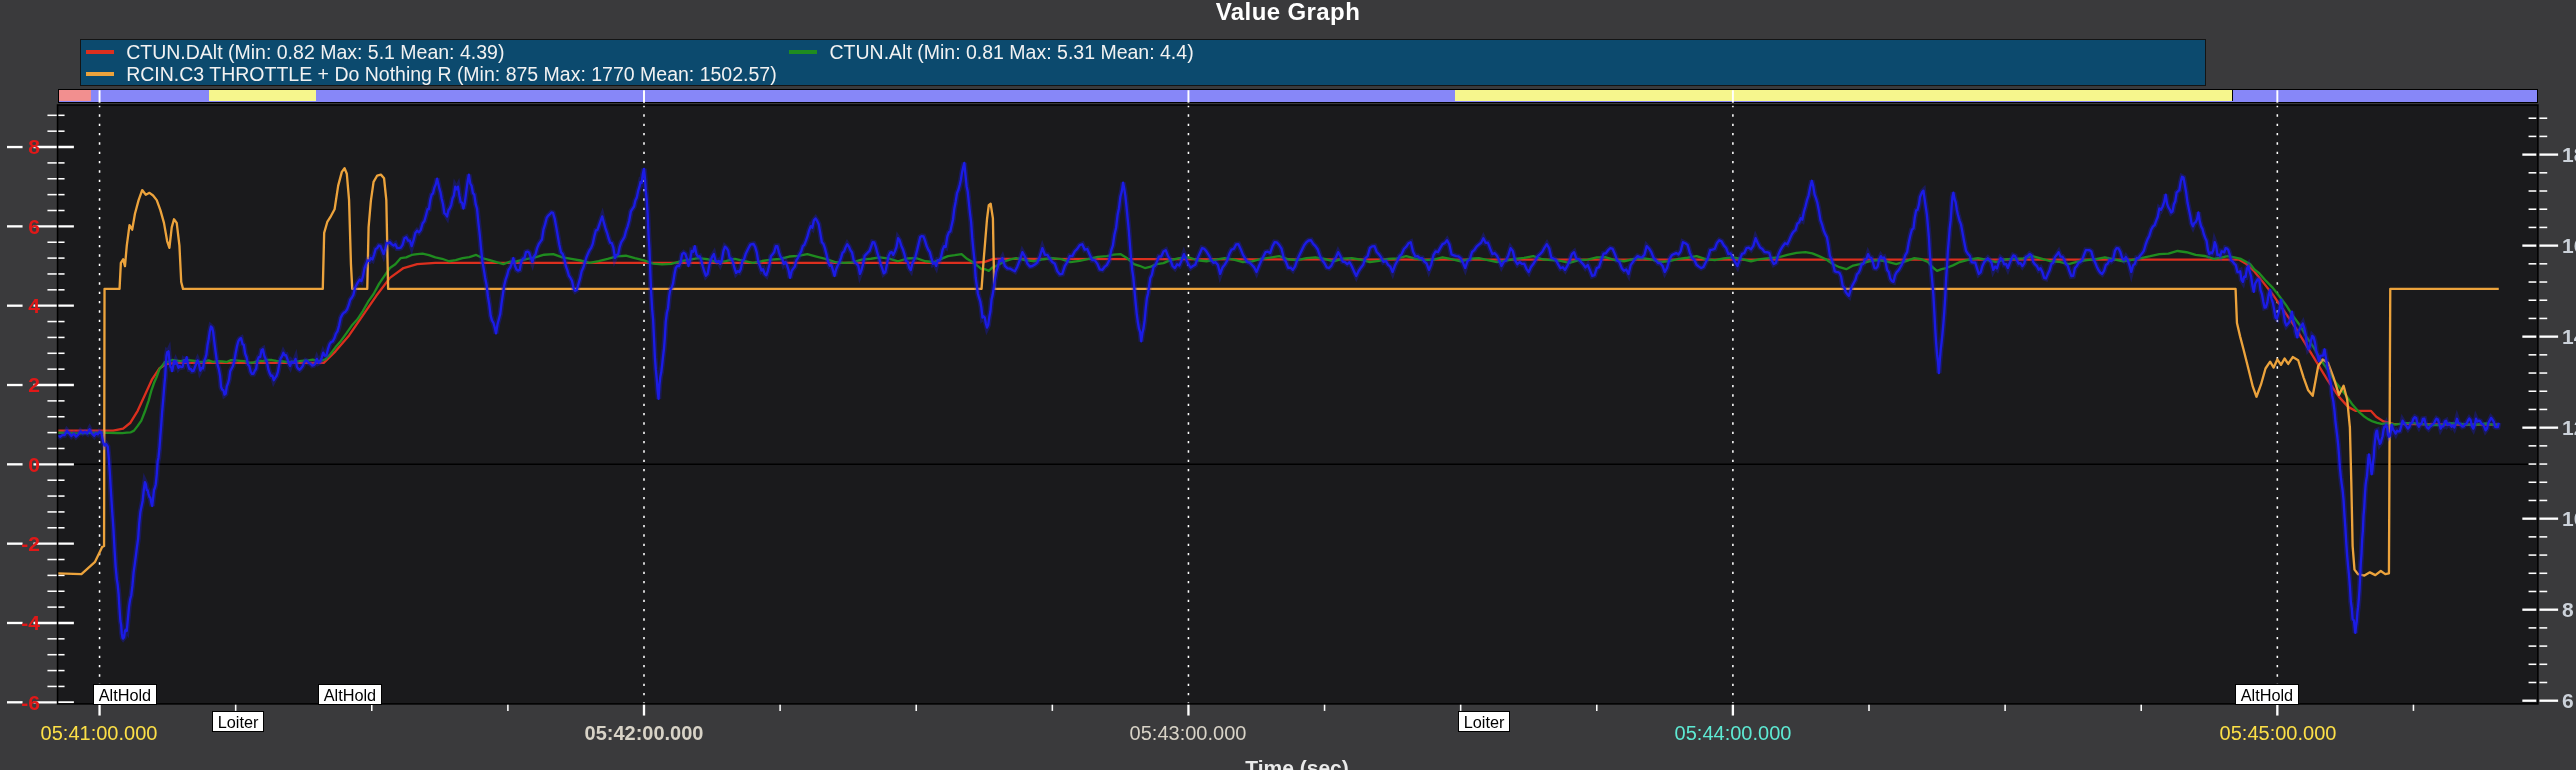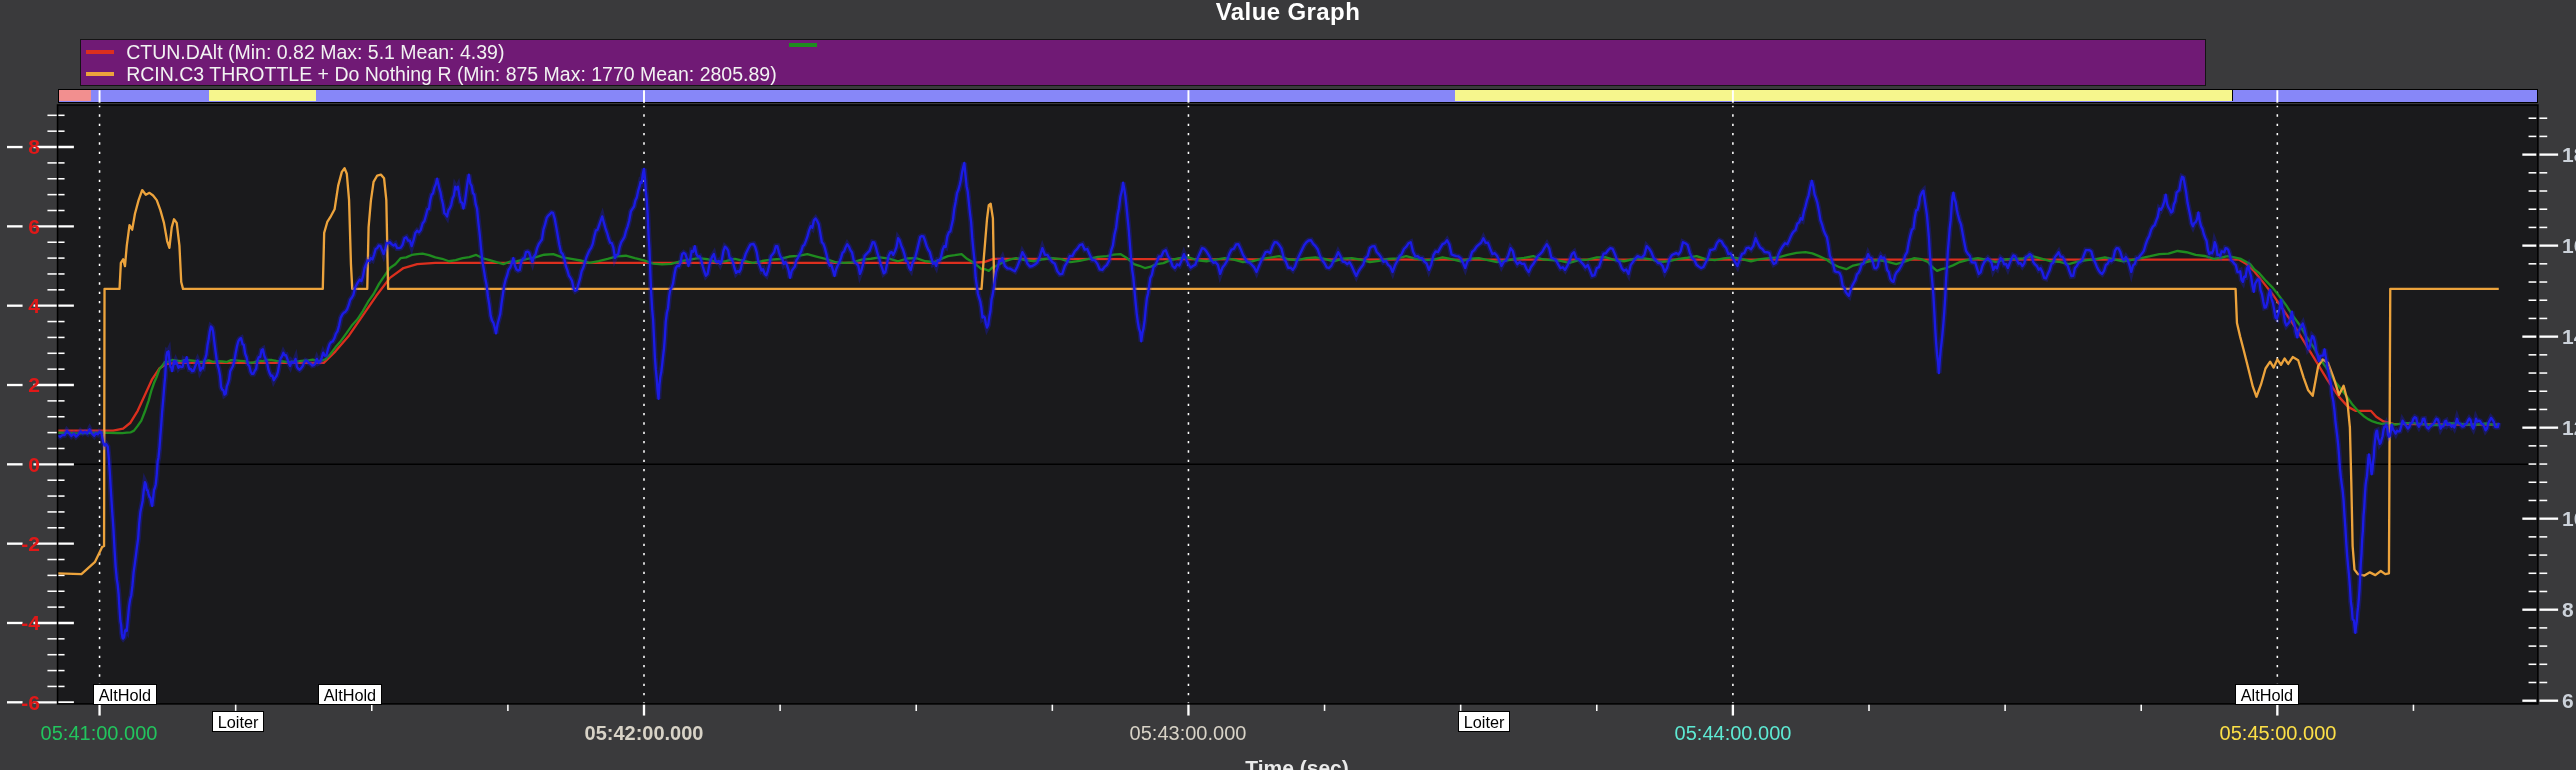--- a/index.html
+++ b/index.html
@@ -36,27 +36,27 @@
   .xlabel{
     position:absolute;left:1297px;top:756px;transform:translateX(-50%);
     font-size:21px;font-weight:bold;color:#eaeaea;
   }
 </style>
 </head>
 <body style="background: rgb(58, 58, 60);">
 
 <div id="app">
   <div class="title" style="color: rgb(255, 255, 255);">Value Graph</div>
-  <div id="legend" style="background: #701a75; border-color: rgb(20, 20, 20);">
+  <div id="legend" style="background: #0c4a6e; border-color: rgb(20, 20, 20);">
       <div class="lrow" style="top: 0.8px;">
         <div class="lentry" style="left: 4.7px;"><div class="ldash" style="background: rgb(220, 47, 30);"></div><div class="llabel" style="color: rgb(242, 242, 242);">CTUN.DAlt  (Min: 0.82 Max: 5.1 Mean: 4.39)</div></div>
-        <div class="lentry" style="left: 708px;"><div class="ldash" style="background: rgb(31, 140, 31);"></div></div>
+        <div class="lentry" style="left: 708px;"><div class="ldash" style="background: rgb(31, 140, 31);"></div><div class="llabel" style="color: rgb(242, 242, 242);">CTUN.Alt  (Min: 0.81 Max: 5.31 Mean: 4.4)</div></div>
       </div>
       <div class="lrow" style="top: 22.6px;">
-        <div class="lentry" style="left: 4.7px;"><div class="ldash" style="background: rgb(236, 163, 60);"></div><div class="llabel" style="color: rgb(242, 242, 242);">RCIN.C3 THROTTLE + Do Nothing R (Min: 875 Max: 1770 Mean: 2805.89)</div></div>
+        <div class="lentry" style="left: 4.7px;"><div class="ldash" style="background: rgb(236, 163, 60);"></div><div class="llabel" style="color: rgb(242, 242, 242);">RCIN.C3 THROTTLE + Do Nothing R (Min: 875 Max: 1770 Mean: 1502.57)</div></div>
       </div>
     </div>
   <div id="modebar">
       <div class="mseg" style="left: 0px; width: 32px; background: rgb(242, 143, 143); border-right: 1.6px solid rgb(0, 0, 0);"></div>
       <div class="mseg" style="left: 32px; width: 118px; background: rgb(135, 135, 248); border-right: 1.6px solid rgb(0, 0, 0);"></div>
       <div class="mseg" style="left: 150px; width: 107px; background: rgb(246, 246, 141); border-right: 1.6px solid rgb(0, 0, 0);"></div>
       <div class="mseg" style="left: 257px; width: 1139px; background: rgb(135, 135, 248); border-right: 1.6px solid rgb(0, 0, 0);"></div>
       <div class="mseg" style="left: 1396px; width: 777px; background: rgb(246, 246, 141); border-right: 1.6px solid rgb(0, 0, 0);"></div>
       <div class="mseg" style="left: 2174px; width: 304px; background: rgb(135, 135, 248);"></div>
     </div>
@@ -224,21 +224,21 @@
       <div class="ylab left" style="color: rgb(224, 24, 24); left: 0px; top: 533px;">-2</div>
       <div class="ylab left" style="color: rgb(224, 24, 24); left: 0px; top: 612px;">-4</div>
       <div class="ylab left" style="color: rgb(224, 24, 24); left: 0px; top: 692px;">-6</div>
       <div class="ylab" style="color: rgb(204, 210, 218); left: 2562px; top: 144px;">18</div>
       <div class="ylab" style="color: rgb(204, 210, 218); left: 2562px; top: 235px;">16</div>
       <div class="ylab" style="color: rgb(204, 210, 218); left: 2562px; top: 326px;">14</div>
       <div class="ylab" style="color: rgb(204, 210, 218); left: 2562px; top: 417px;">12</div>
       <div class="ylab" style="color: rgb(204, 210, 218); left: 2562px; top: 508px;">10</div>
       <div class="ylab" style="color: rgb(204, 210, 218); left: 2562px; top: 599px;">8</div>
       <div class="ylab" style="color: rgb(204, 210, 218); left: 2562px; top: 690px;">6</div>
-      <div class="tlab" style="color: #22c55e; left: 99px; top: 723px;">05:41:00.000</div>
+      <div class="tlab" style="color: #fde047; left: 99px; top: 723px;">05:41:00.000</div>
       <div class="tlab" style="color: rgb(216, 211, 199); left: 644px; top: 723px; font-weight: bold;">05:42:00.000</div>
       <div class="tlab" style="color: rgb(216, 211, 199); left: 1188px; top: 723px;">05:43:00.000</div>
       <div class="tlab" style="color: #5eead4; left: 1733px; top: 723px;">05:44:00.000</div>
       <div class="tlab" style="color: #fde047; left: 2278px; top: 723px;">05:45:00.000</div>
       <div class="modebox" style="left: 93px; top: 684px; background: rgb(255, 255, 255); color: rgb(0, 0, 0);">AltHold</div>
       <div class="modebox" style="left: 212px; top: 711px; background: rgb(255, 255, 255); color: rgb(0, 0, 0);">Loiter</div>
       <div class="modebox" style="left: 318px; top: 684px; background: rgb(255, 255, 255); color: rgb(0, 0, 0);">AltHold</div>
       <div class="modebox" style="left: 1458px; top: 711px; background: rgb(255, 255, 255); color: rgb(0, 0, 0);">Loiter</div>
       <div class="modebox" style="left: 2235px; top: 684px; background: rgb(255, 255, 255); color: rgb(0, 0, 0);">AltHold</div>
     </div>

